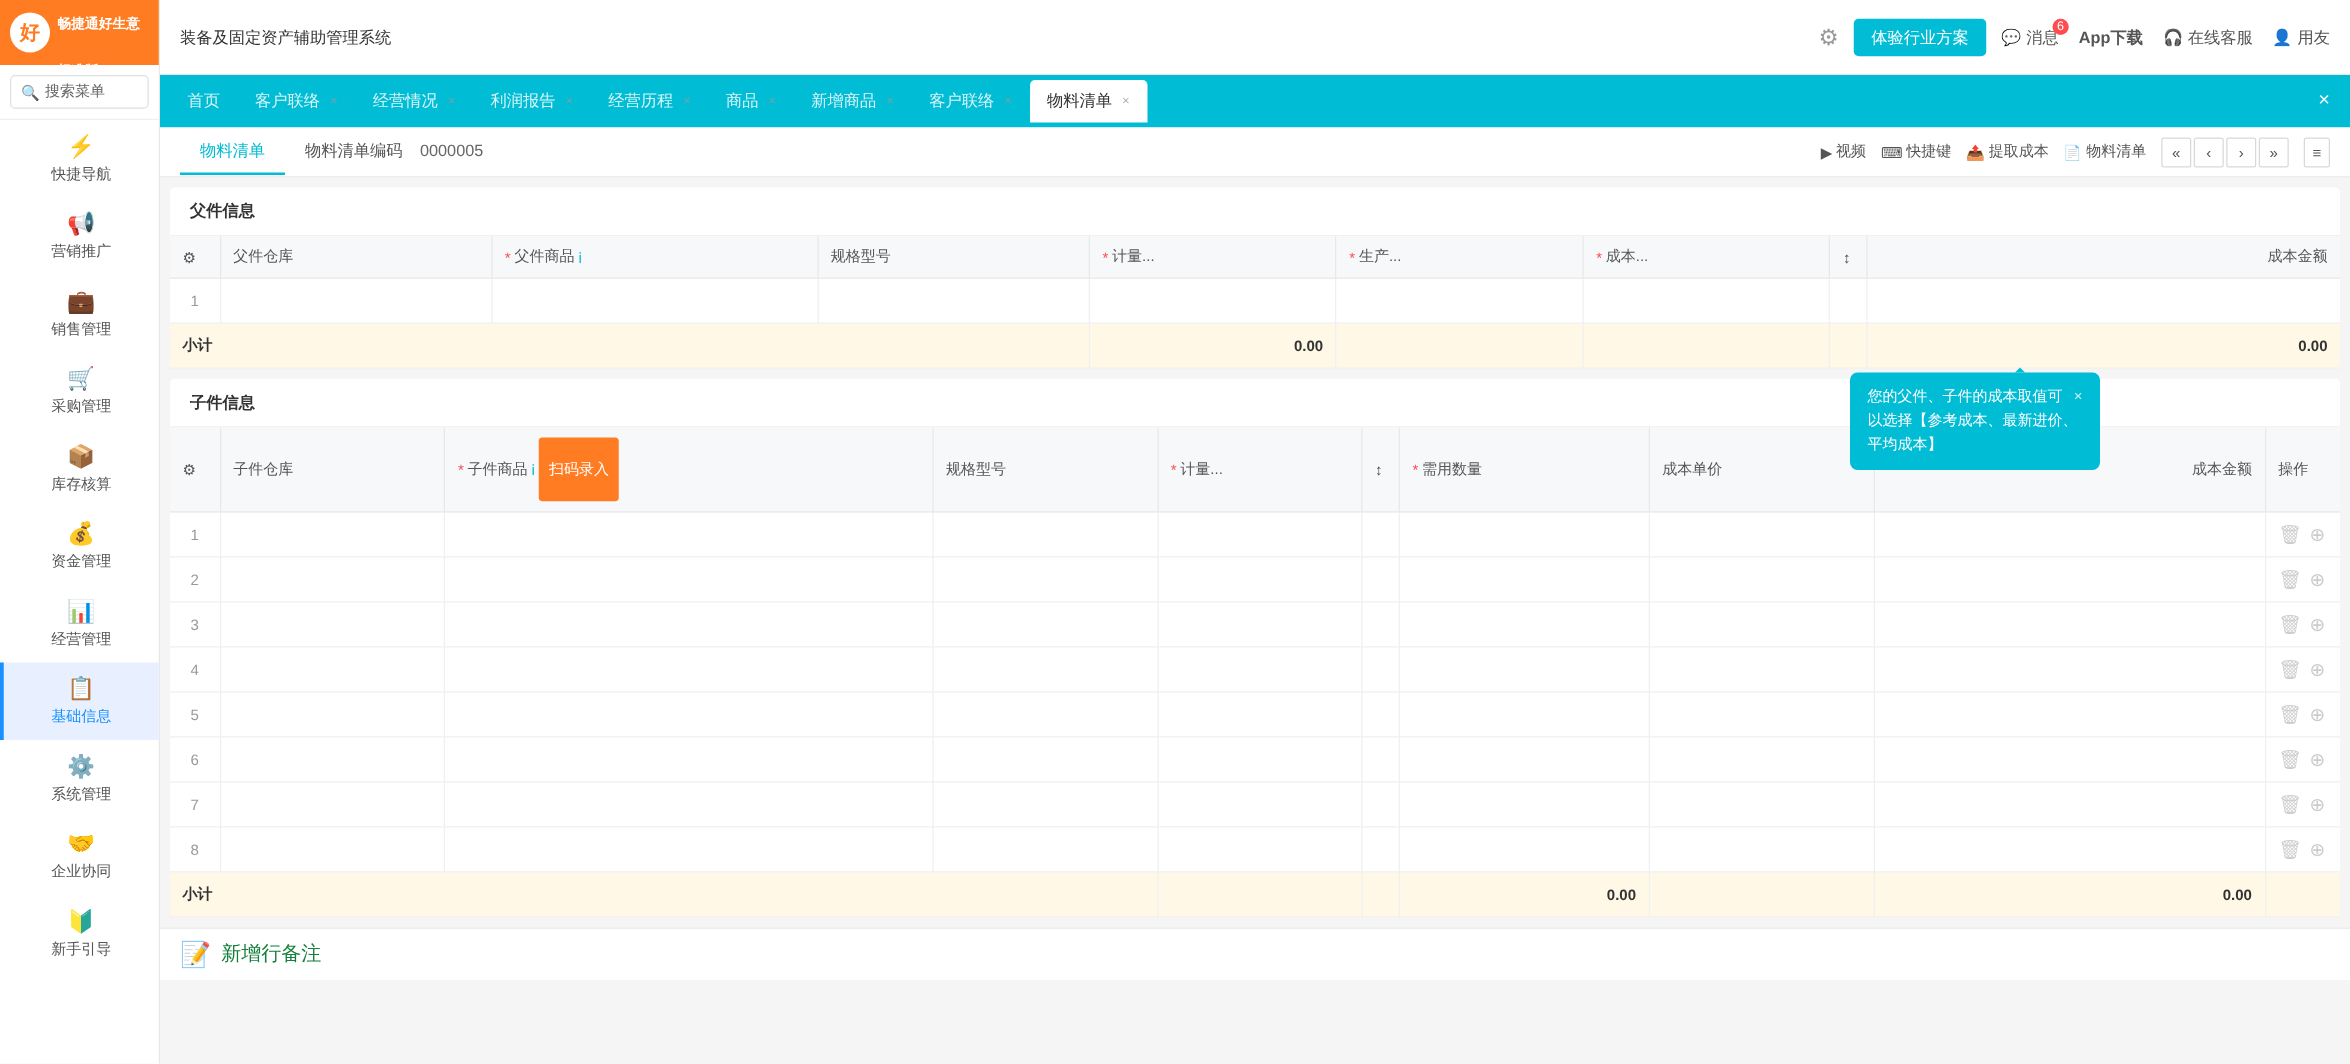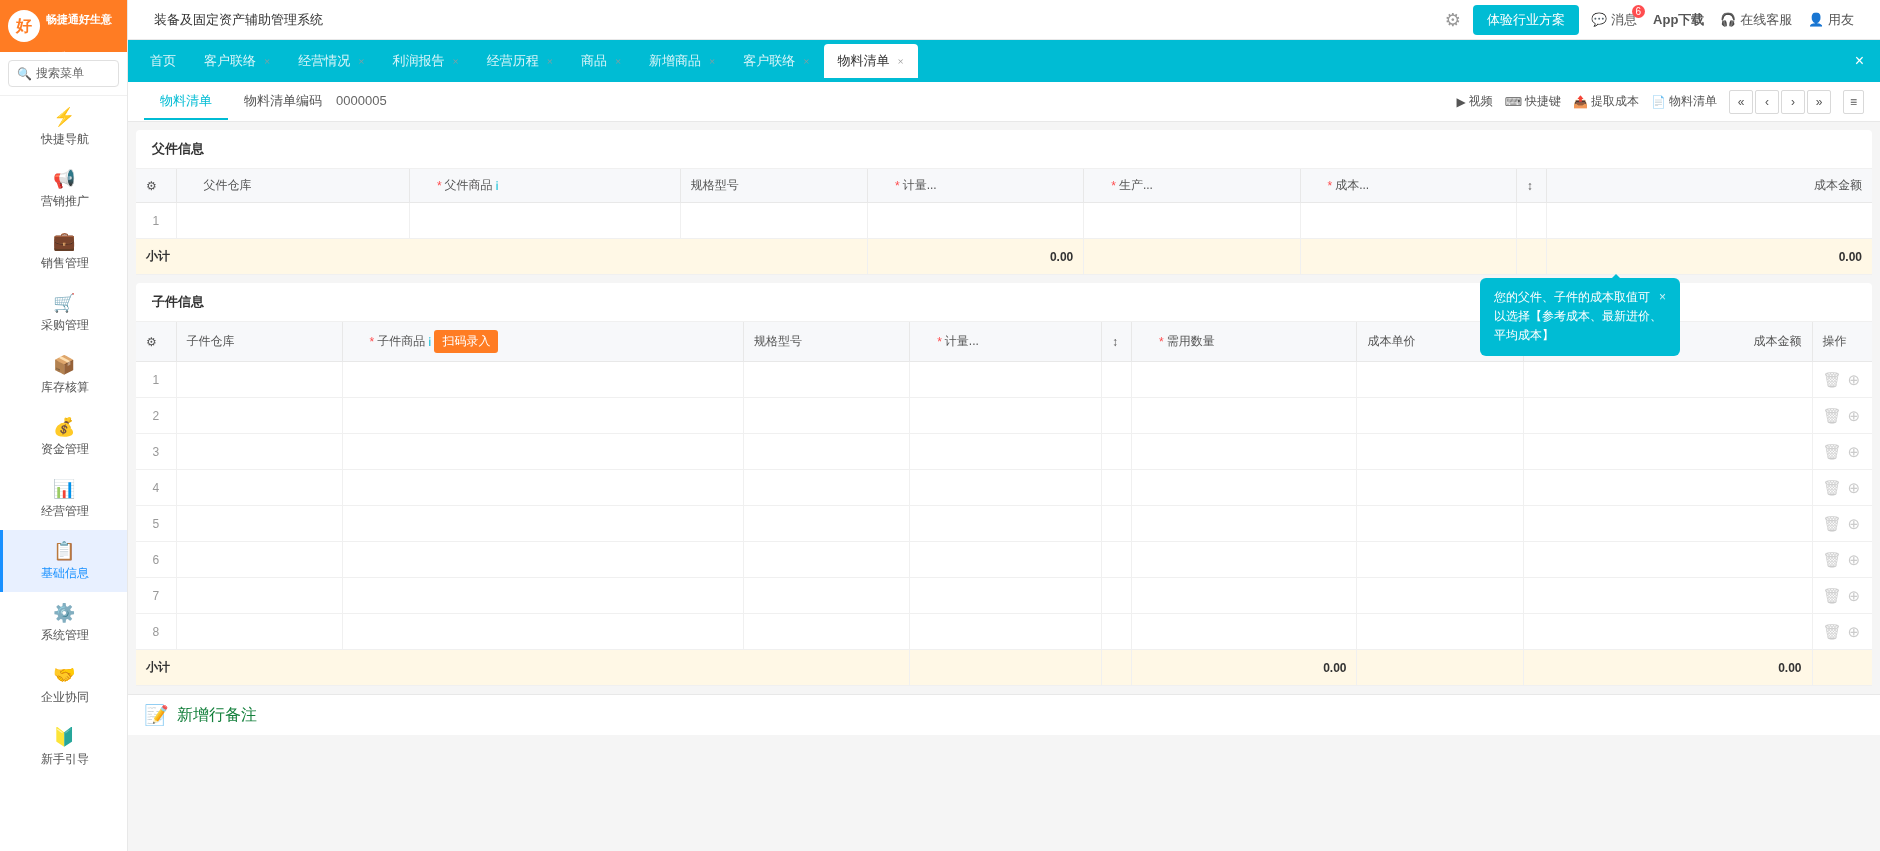--- a/index.html
+++ b/index.html
@@ -73,24 +73,24 @@
     .main {
       flex: 1;
       display: flex;
       flex-direction: column;
       overflow: hidden;
     }
 
     
     .topbar {
       background: #fff;
-      height: 40px;
-      display: flex;
-      align-items: center;
-      padding: 0 26px;
+      height: 60px;
+      display: flex;
+      align-items: center;
+      padding: 0 16px;
       border-bottom: 1px solid #e8e8e8;
       gap: 12px;
     }
     .topbar-title {
       color: #333;
       font-size: 13px;
       flex: 1;
     }
     .topbar-btn {
       background: #00bcd4;
@@ -243,29 +243,29 @@
       height: 36px;
     }
     .data-table td:last-child { border-right: none; }
     .data-table .row-num { color: #999; text-align: center; width: 40px; }
     .data-table .subtotal td { background: #fff8e6; font-weight: bold; }
     .data-table .subtotal .label { color: #333; margin-top: 32px; }
     .data-table .subtotal .value { text-align: right; }
     .settings-icon-cell { text-align: center; width: 40px; color: #999; }
 
     .required-star { color: #ff4d4f; }
-    .col-header-wrap { display: flex; align-items: center; gap: 3px; margin-left: 17px; }
+    .col-header-wrap { display: flex; align-items: center; gap: 3px; }
 
     
     .scan-btn {
       background: #ff7c23;
       color: #fff;
       border: none;
       border-radius: 3px;
-      padding: 3px 8px;
+      padding: 17px 8px;
       font-size: 12px;
       cursor: pointer;
     }
 
     
     .action-icons { display: flex; gap: 6px; align-items: center; }
     .action-icon { color: #ccc; cursor: pointer; font-size: 15px; }
 
     
     .tooltip-box {

